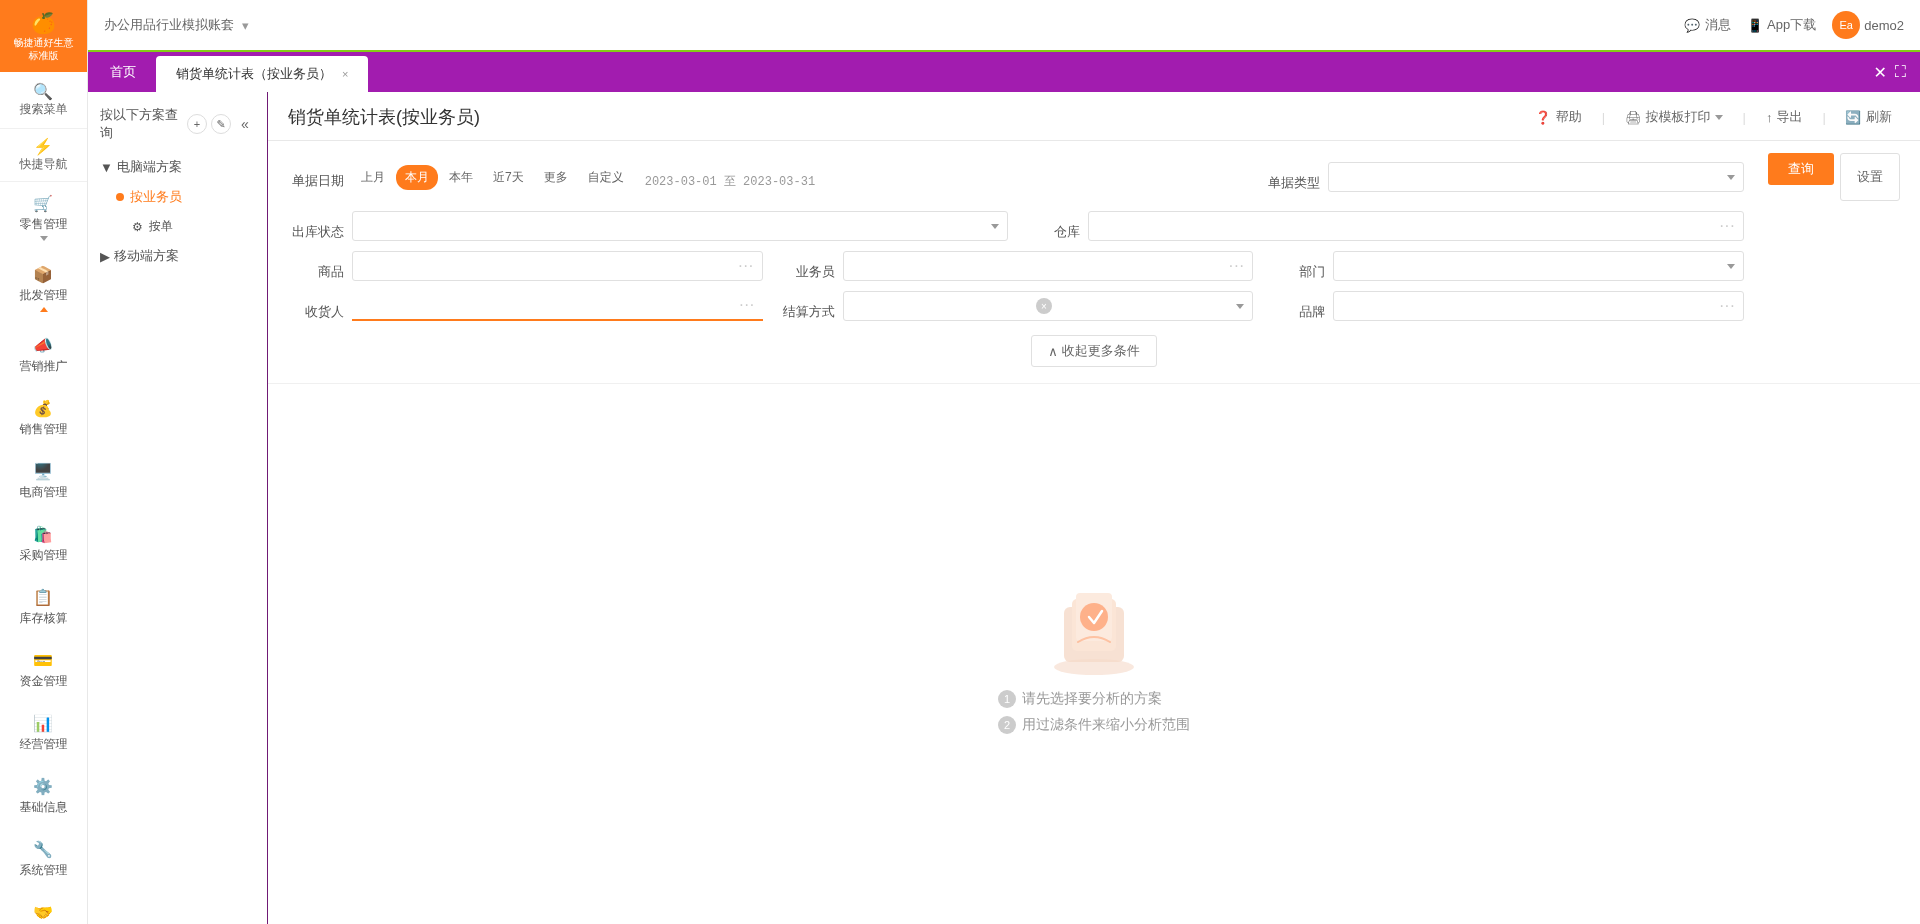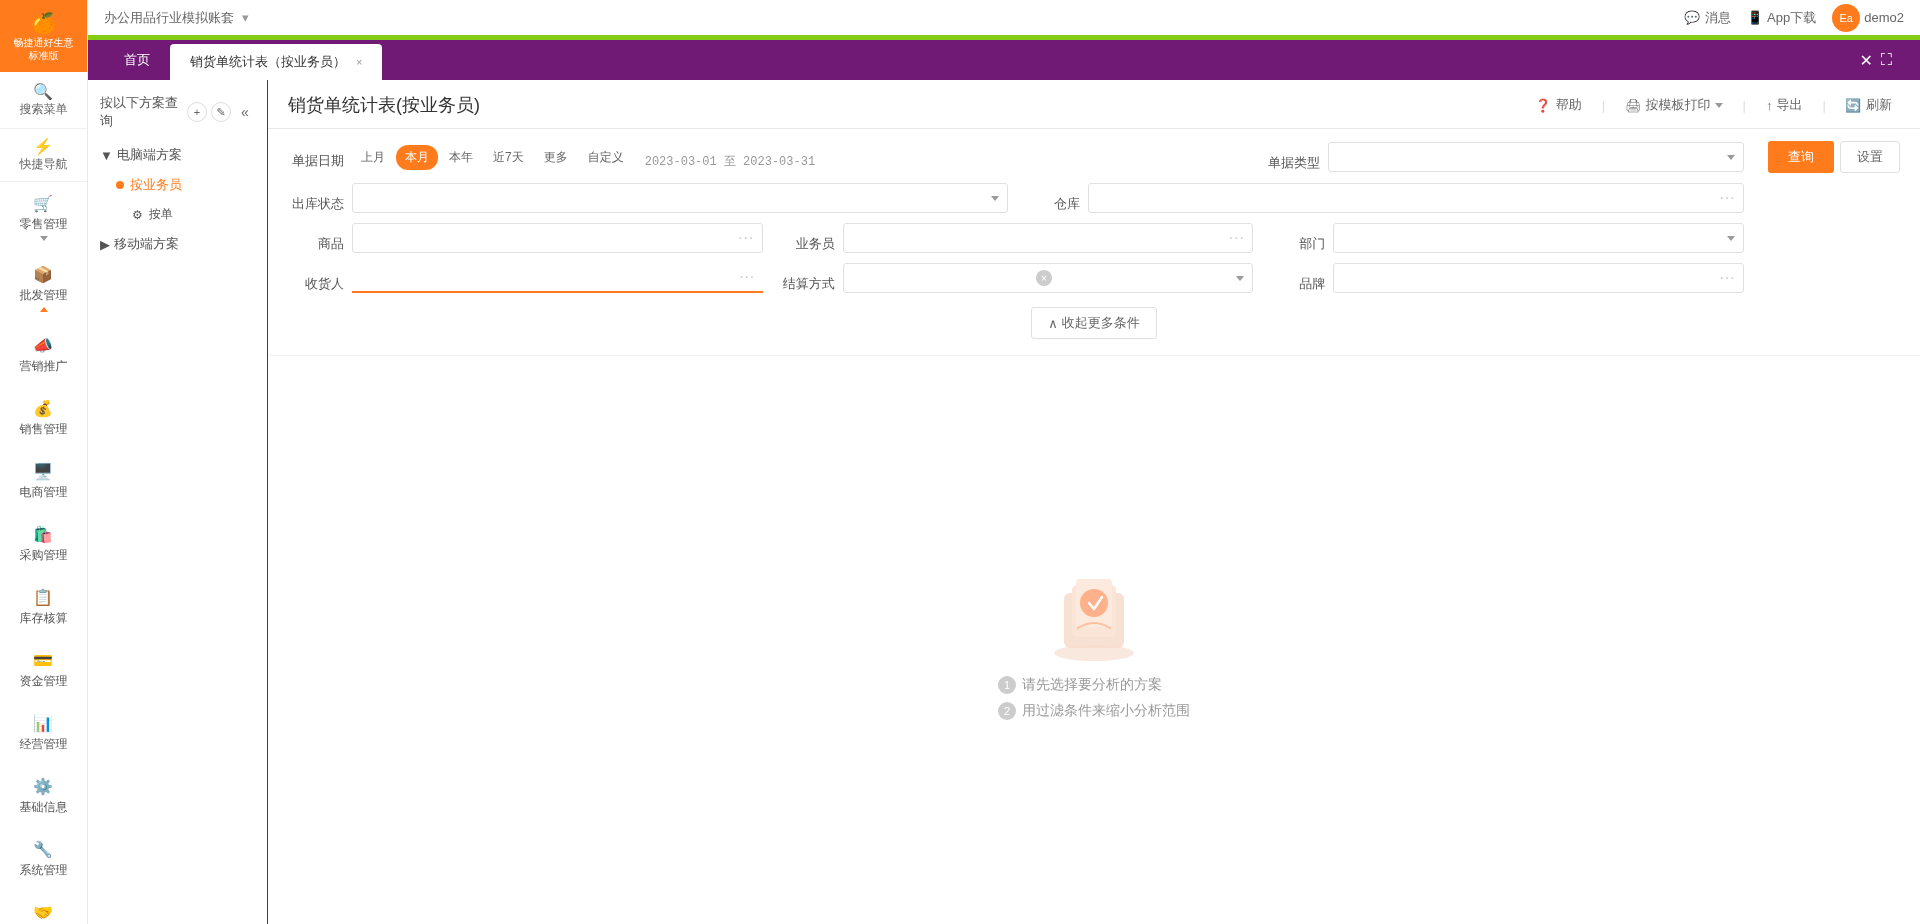--- a/index.html
+++ b/index.html
@@ -11,28 +11,28 @@
     .sidebar-logo .logo-icon { font-size: 20px; }
     .sidebar-search { width: 100%; padding: 10px 0; text-align: center; color: #666; font-size: 12px; cursor: pointer; border-bottom: 1px solid #f0f0f0; }
     .sidebar-nav { width: 100%; padding: 8px 0; text-align: center; color: #666; font-size: 12px; cursor: pointer; border-bottom: 1px solid #f0f0f0; }
     .sidebar-item { width: 100%; padding: 12px 4px; text-align: center; color: #555; font-size: 12px; cursor: pointer; display: flex; flex-direction: column; align-items: center; gap: 3px; }
     .sidebar-item .icon { font-size: 16px; }
 
     
     .main { flex: 1; display: flex; flex-direction: column; overflow: hidden; }
 
     
-    .topbar { height: 40px; background: #fff; border-bottom: 5px solid #84cc16; display: flex; align-items: center; padding: 0 16px; justify-content: space-between; }
+    .topbar { height: 52px; background: #fff; border-bottom: 2px solid #84cc16; display: flex; align-items: center; padding: 0 16px; justify-content: space-between; }
     .topbar-left { display: flex; align-items: center; gap: 8px; color: #666; font-size: 13px; }
     .topbar-right { display: flex; align-items: center; gap: 16px; color: #666; font-size: 13px; }
     .topbar-right-item { display: flex; align-items: center; gap: 4px; cursor: pointer; }
     .avatar { width: 28px; height: 28px; border-radius: 50%; background: #ff7b1c; color: #fff; display: flex; align-items: center; justify-content: center; font-size: 11px; }
 
     
-    .tabs { height: 40px; background: #701a75; display: flex; align-items: center; padding: 0 16px; }
+    .tabs { height: 40px; background: #a21caf; display: flex; align-items: center; padding: 0 2px; }
     .tab { padding: 0 20px; height: 40px; display: flex; align-items: center; gap: 6px; font-size: 13px; cursor: pointer; color: rgba(255,255,255,0.8); }
     .tab.home { color: #fff; }
     .tab.active { background: #fff; color: #333; border-radius: 4px 4px 0 0; margin-top: 4px; height: 36px; }
     .tab-close { color: #999; font-size: 11px; cursor: pointer; margin-left: 4px; }
 
     
     .content { flex: 1; display: flex; overflow: hidden; background: #f5f5f5; }
 
     
     .left-panel { width: 180px; background: #fff; border-right: 1px solid #701a75; padding: 8px 0; overflow-y: auto; }
@@ -73,21 +73,21 @@
     .date-btn.active { background: #ff7b1c; color: #fff; border-radius: 12px; }
     .date-range { font-size: 12px; color: #999; margin-left: 4px; font-family: Liberation Mono, monospace; }
     .collapse-btn { display: flex; align-items: center; gap: 4px; color: #666; font-size: 13px; cursor: pointer; padding: 6px 16px; border: 1px solid #e0e0e0; border-radius: 3px; background: #fff; }
     .collapse-row { display: flex; justify-content: center; padding: 4px 0; }
 
     
     .filter-col { display: flex; align-items: flex-end; flex: 1; gap: 8px; }
 
     
     .btn-query { background: #ff7b1c; color: #fff; border: none; padding: 6px 20px; border-radius: 3px; font-size: 13px; cursor: pointer; height: 32px; }
-    .btn-settings { background: #fff; color: #666; border: 1px solid #e0e0e0; padding: 6px 16px; border-radius: 3px; font-size: 13px; cursor: pointer; height: 32px; }
+    .btn-settings { background: #fff; color: #666; border: 1px solid #e0e0e0; padding: 6px 16px; border-radius: 3px; font-size: 13px; cursor: pointer; height: 48px; }
     .query-btns { display: flex; flex-direction: row; gap: 6px; margin-left: 8px; }
 
     
     .empty-state { flex: 1; display: flex; flex-direction: column; align-items: center; justify-content: center; background: #fff; }
     .empty-tips { color: #999; font-size: 14px; }
     .empty-tips p { display: flex; align-items: center; gap: 6px; margin-bottom: 8px; }
     .tip-num { width: 18px; height: 18px; border-radius: 50%; background: #ccc; color: #fff; display: flex; align-items: center; justify-content: center; font-size: 11px; flex-shrink: 0; }
 
     .chevron-icon { display: inline-block; width: 0; height: 0; border-left: 4px solid transparent; border-right: 4px solid transparent; border-top: 5px solid #999; vertical-align: middle; }
 

